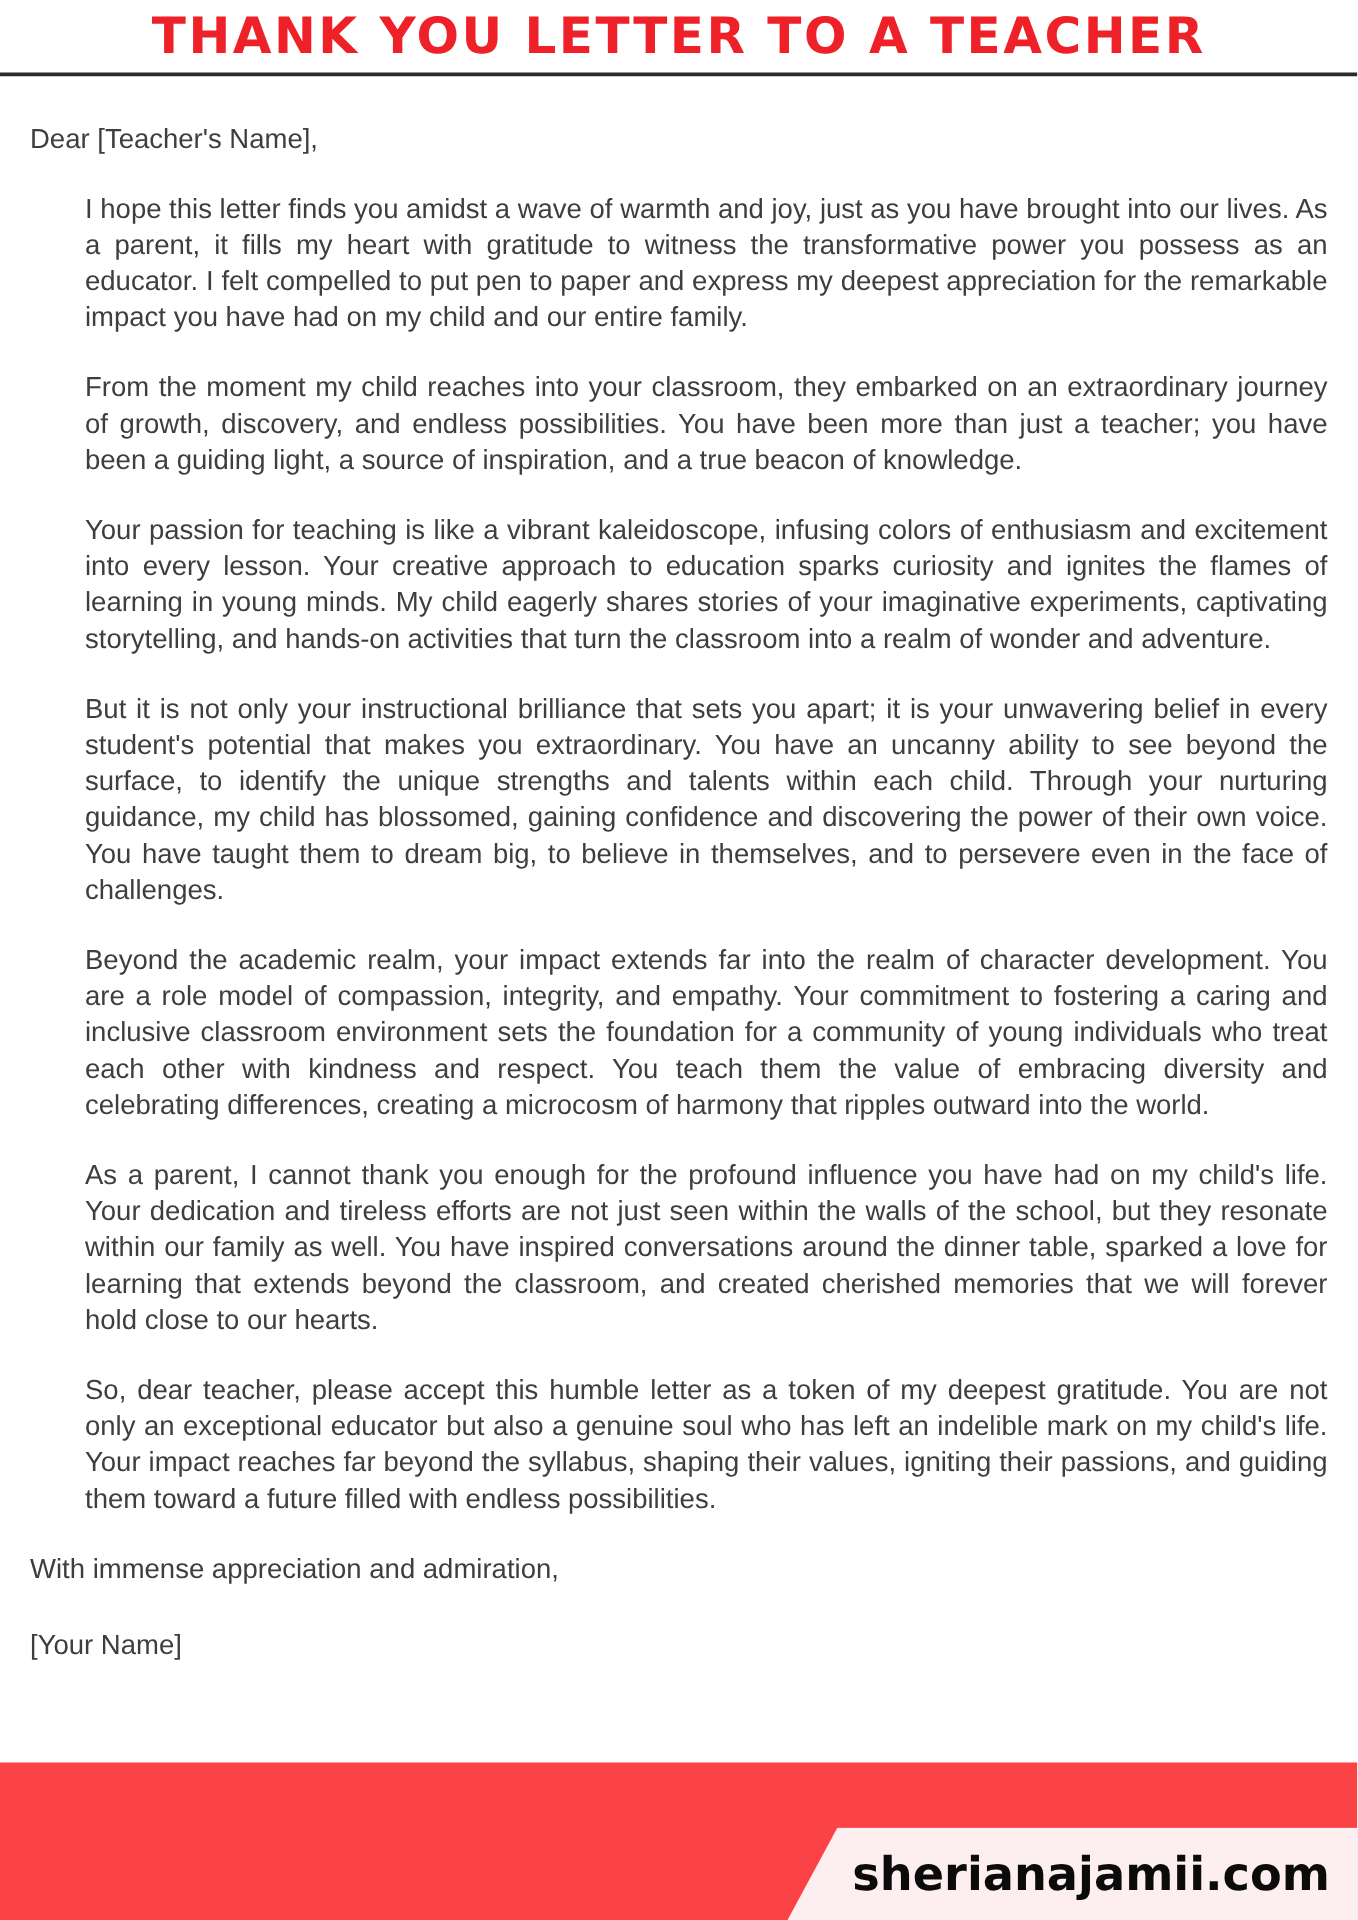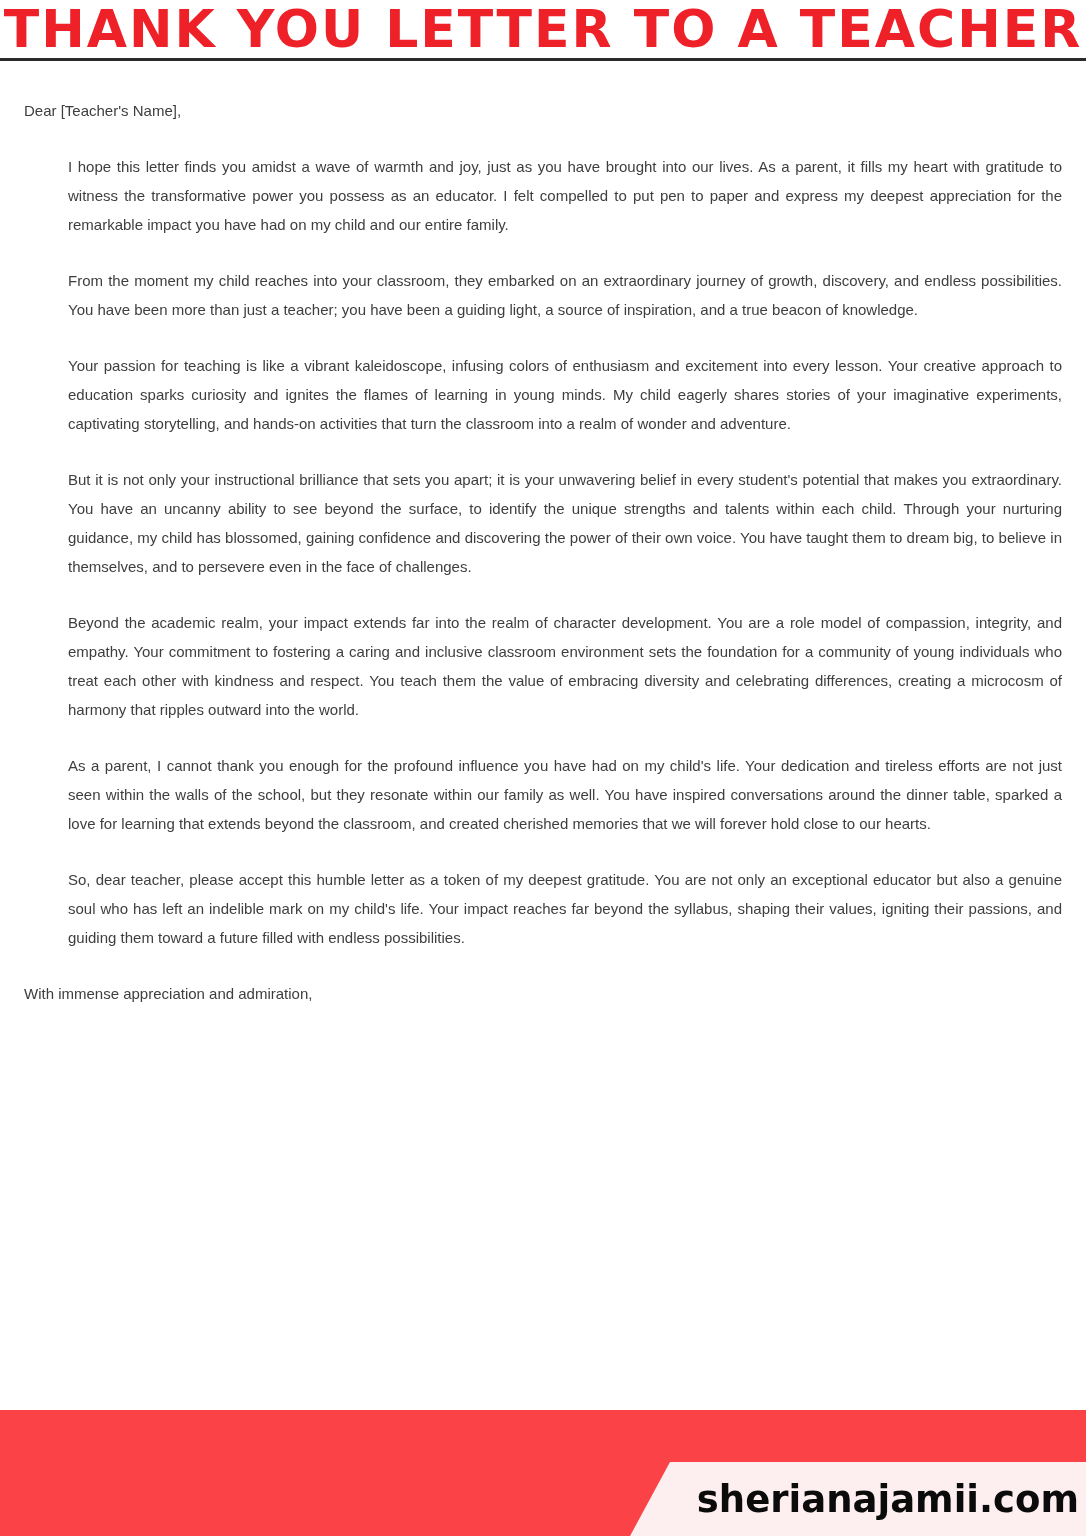--- a/index.html
+++ b/index.html
@@ -19,35 +19,35 @@
     background: #ffffff;
     overflow: hidden;
     font-family: "Liberation Sans", sans-serif;
   }
   .page-header { padding-top: 4px; }
   .page-title {
     text-align: center;
     color: var(--title-red);
     font-family: "DejaVu Sans", sans-serif;
     font-weight: 800;
-    font-size: 52px;
+    font-size: 40px;
     line-height: 50px;
     letter-spacing: 2px;
   }
   .page-title .title-line { display: block; }
   .title-divider {
     border: none;
     border-top: 3px solid var(--divider);
     margin-top: 4px;
     width: 100%;
   }
   .letter-body {
     padding: 35px 24px 0 24px;
     color: var(--body-text);
-    font-size: 15px;
+    font-size: 22px;
     line-height: 29px;
   }
   .letter-body p { margin-bottom: 27px; }
   .letter-paragraph { text-align: justify; margin-left: 44px; }
   .letter-closing { margin-top: 2px; }
   .letter-signature { margin-top: 32px; }
   .page-footer {
     position: absolute;
     left: 0; bottom: 0;
     width: 1086px;
@@ -57,21 +57,21 @@
   .domain-plate {
     position: absolute;
     right: 0; bottom: 0;
     width: 466px;
     height: 74px;
     background: var(--plate-pink);
     clip-path: polygon(50px 0, 466px 0, 466px 74px, 10px 74px);
     display: flex;
     align-items: center;
     justify-content: flex-end;
-    padding-right: 7px;
+    padding-right: 22px;
   }
   .domain-text {
     color: var(--footer-text);
     font-family: "DejaVu Sans", sans-serif;
     font-weight: 700;
     font-size: 37px;
     line-height: 1;
   }
 </style>
 </head>
@@ -89,20 +89,21 @@
   <main class="letter-body">
     <p class="letter-salutation">Dear [Teacher's Name],</p>
     <p class="letter-paragraph">I hope this letter finds you amidst a wave of warmth and joy, just as you have brought into our lives. As a parent, it fills my heart with gratitude to witness the transformative power you possess as an educator. I felt compelled to put pen to paper and express my deepest appreciation for the remarkable impact you have had on my child and our entire family.</p>
     <p class="letter-paragraph">From the moment my child reaches into your classroom, they embarked on an extraordinary journey of growth, discovery, and endless possibilities. You have been more than just a teacher; you have been a guiding light, a source of inspiration, and a true beacon of knowledge.</p>
     <p class="letter-paragraph">Your passion for teaching is like a vibrant kaleidoscope, infusing colors of enthusiasm and excitement into every lesson. Your creative approach to education sparks curiosity and ignites the flames of learning in young minds. My child eagerly shares stories of your imaginative experiments, captivating storytelling, and hands-on activities that turn the classroom into a realm of wonder and adventure.</p>
     <p class="letter-paragraph">But it is not only your instructional brilliance that sets you apart; it is your unwavering belief in every student's potential that makes you extraordinary. You have an uncanny ability to see beyond the surface, to identify the unique strengths and talents within each child. Through your nurturing guidance, my child has blossomed, gaining confidence and discovering the power of their own voice. You have taught them to dream big, to believe in themselves, and to persevere even in the face of challenges.</p>
     <p class="letter-paragraph">Beyond the academic realm, your impact extends far into the realm of character development. You are a role model of compassion, integrity, and empathy. Your commitment to fostering a caring and inclusive classroom environment sets the foundation for a community of young individuals who treat each other with kindness and respect. You teach them the value of embracing diversity and celebrating differences, creating a microcosm of harmony that ripples outward into the world.</p>
     <p class="letter-paragraph">As a parent, I cannot thank you enough for the profound influence you have had on my child's life. Your dedication and tireless efforts are not just seen within the walls of the school, but they resonate within our family as well. You have inspired conversations around the dinner table, sparked a love for learning that extends beyond the classroom, and created cherished memories that we will forever hold close to our hearts.</p>
     <p class="letter-paragraph">So, dear teacher, please accept this humble letter as a token of my deepest gratitude. You are not only an exceptional educator but also a genuine soul who has left an indelible mark on my child's life. Your impact reaches far beyond the syllabus, shaping their values, igniting their passions, and guiding them toward a future filled with endless possibilities.</p>
     <p class="letter-closing">With immense appreciation and admiration,</p>
+    <p class="letter-signature">[Your Name]</p>
   </main>
 
   <footer class="page-footer">
     <div class="domain-plate">
       <span class="domain-text">sherianajamii.com</span>
     </div>
   </footer>
 
 </div>
 

